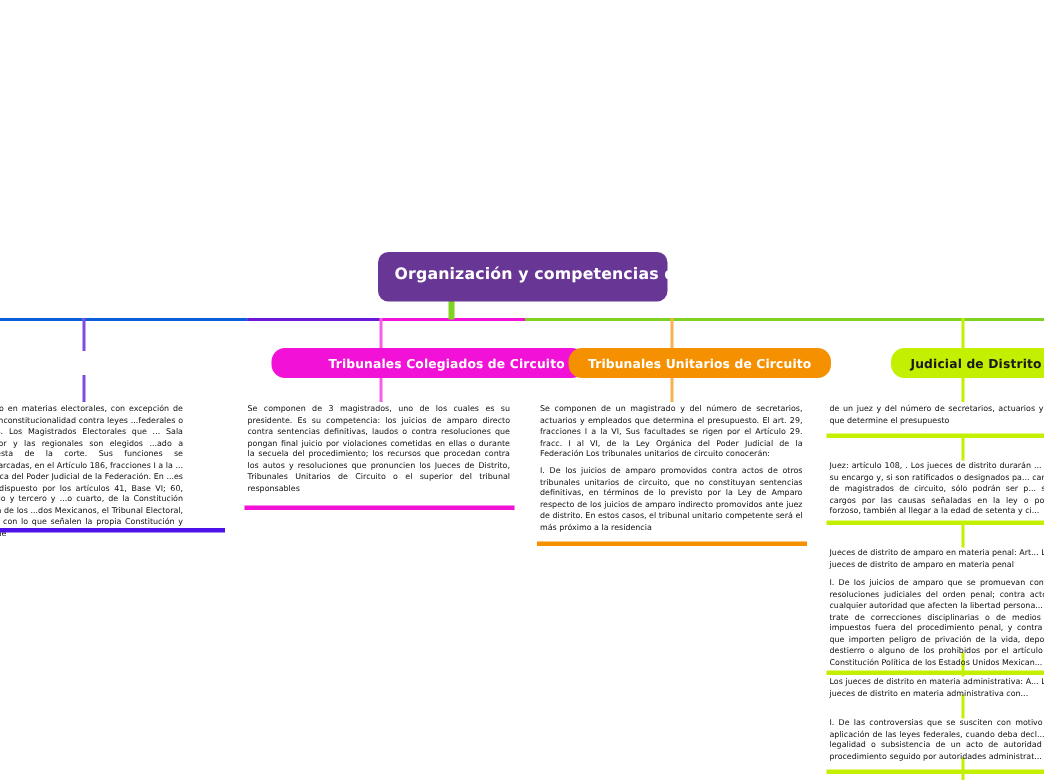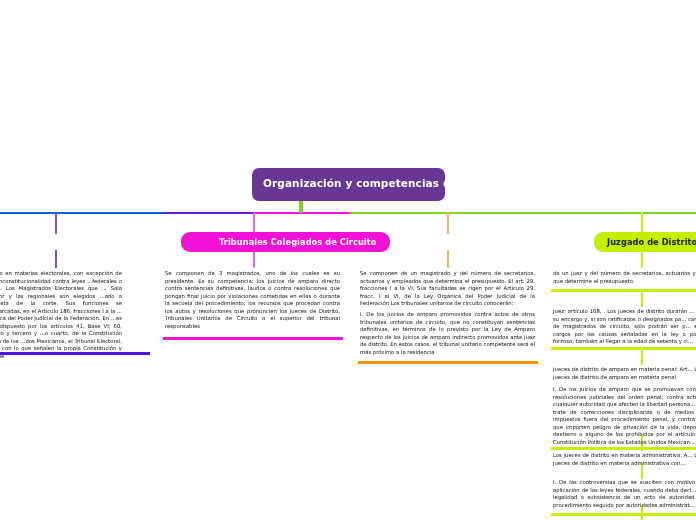--- a/index.html
+++ b/index.html
@@ -126,23 +126,26 @@
 
   <div class="root-node">
     <span class="root-line">Organización y competencias del</span>
   </div>
 
 
   <div class="branch-node" style="left:181px; top:232px; background:#f211d6; color:#ffffff;padding-left:38px;">
     <span>Tribunales Colegiados de Circuito</span>
   </div>
 
+  <div class="branch-node" style="left:379px; top:232px; background:#f59000; color:#ffffff;">
+    <span>Tribunales Unitarios de Circuito</span>
+  </div>
 
   <div class="branch-node" style="left:594px; top:232px; background:#c3f000; color:#1a1a1a;">
-    <span>Juzgado de Distrito</span>
+    <span>Judicial de Distrito</span>
   </div>
 
   <div class="text-block" style="left:-18px; top:270px; width:140px;">
     <p>...lizado en materias electorales, con excepción de ... de inconstitucionalidad contra leyes ...federales o locales. Los Magistrados Electorales que ... Sala Superior y las regionales son elegidos ...ado a propuesta de la corte. Sus funciones se ...enmarcadas, en el Artículo 186, fracciones I a la ... Orgánica del Poder Judicial de la Federación. En ...es de lo dispuesto por los artículos 41, Base VI; 60, ...gundo y tercero y ...o cuarto, de la Constitución Política de los ...dos Mexicanos, el Tribunal Electoral, de ...d con lo que señalen la propia Constitución y las ...ble</p>
   </div>
   <div class="underbar" style="left:0px; top:352px; width:150px; background:#4d12e8;"></div>
 
   <div class="text-block" style="left:165px; top:270px; width:175px;">
     <p>Se componen de 3 magistrados, uno de los cuales es su presidente. Es su competencia: los juicios de amparo directo contra sentencias definitivas, laudos o contra resoluciones que pongan final juicio por violaciones cometidas en ellas o durante la secuela del procedimiento; los recursos que procedan contra los autos y resoluciones que pronuncien los Jueces de Distrito, Tribunales Unitarios de Circuito o el superior del tribunal responsables</p>
   </div>

